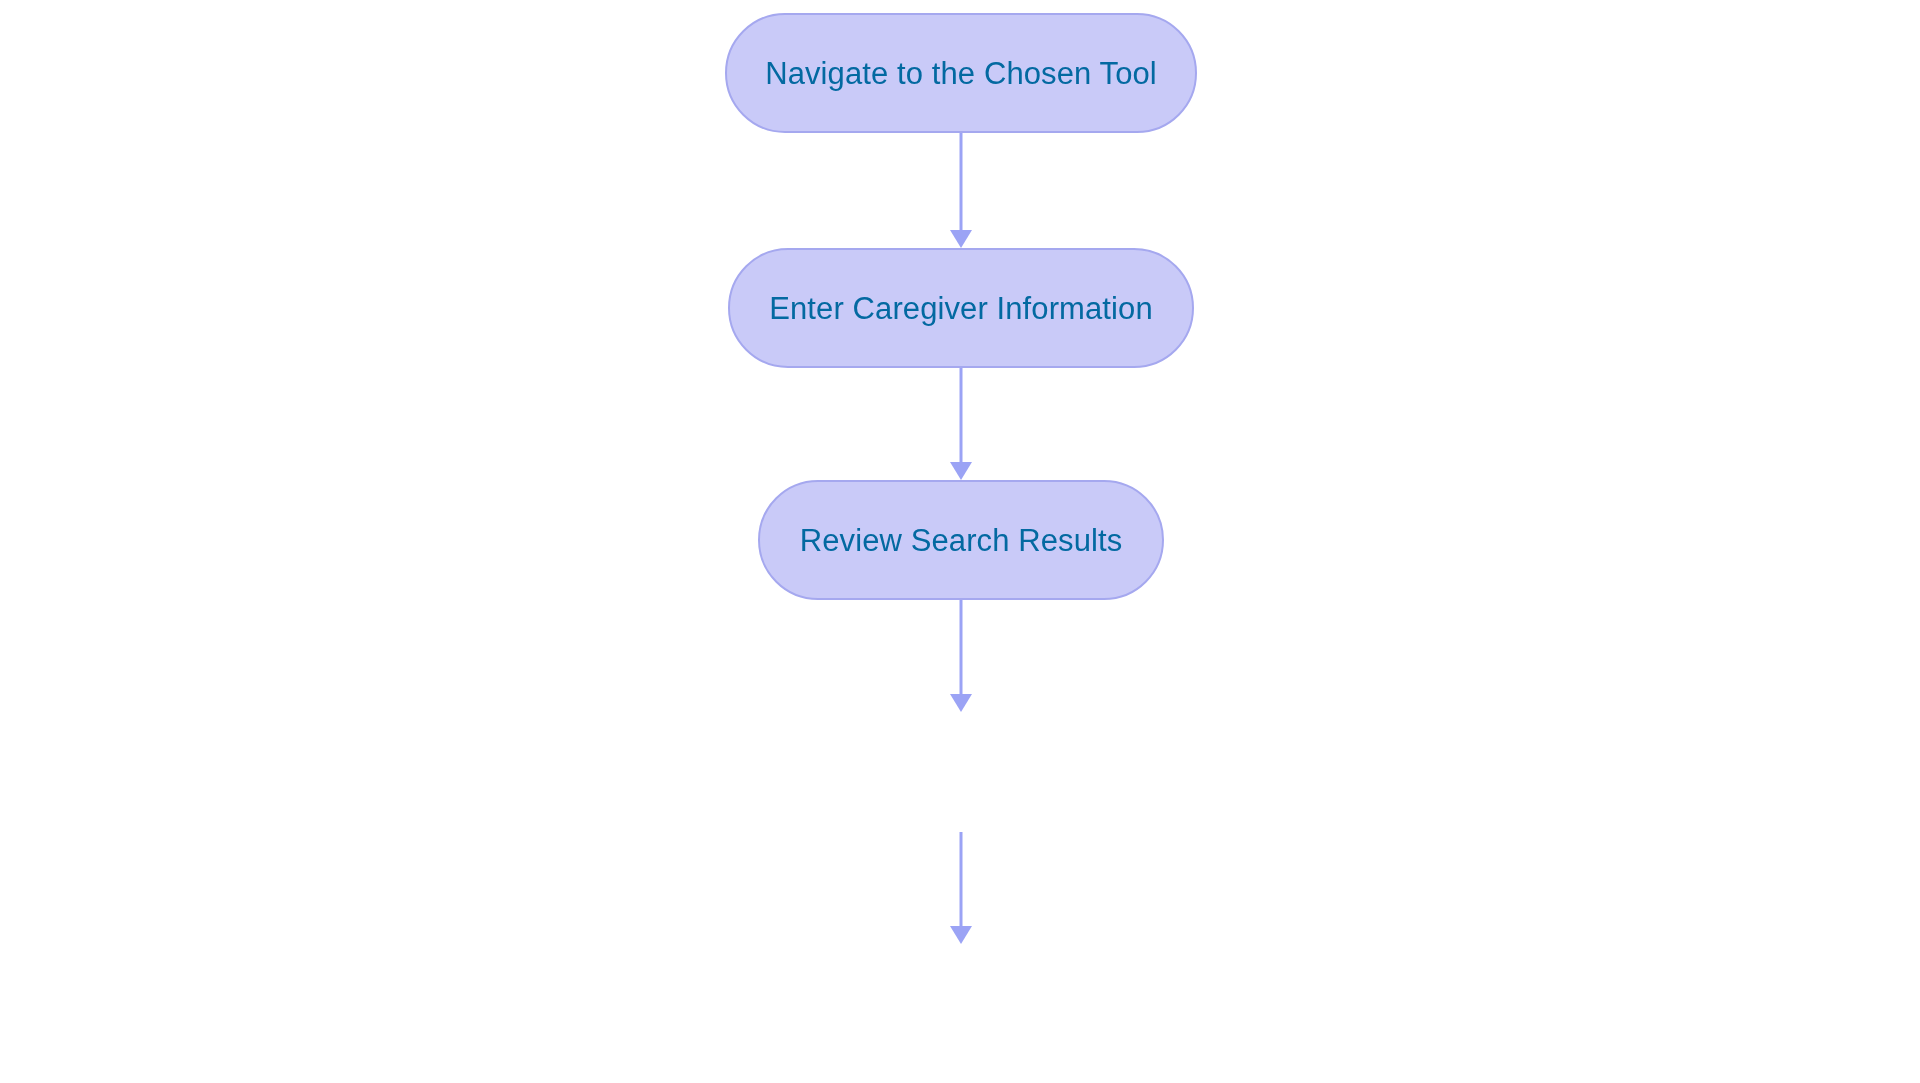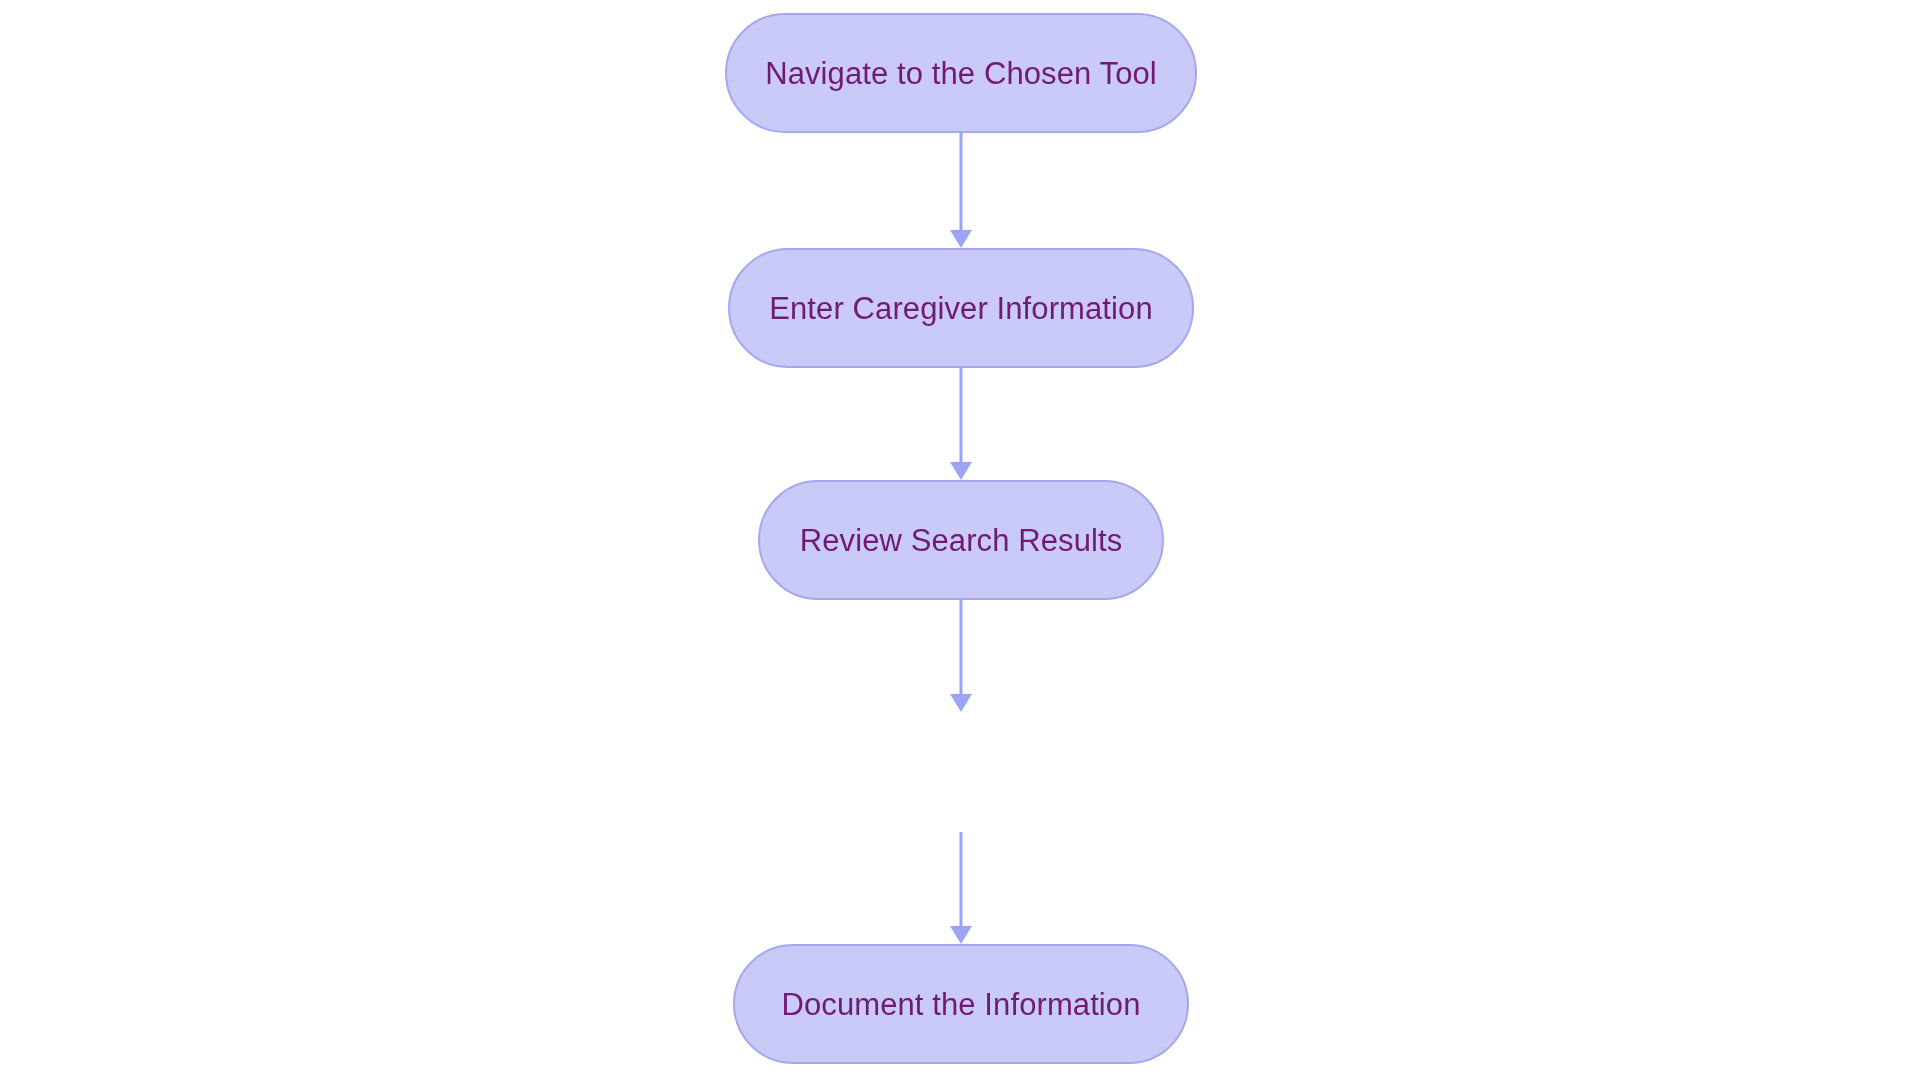--- a/index.html
+++ b/index.html
@@ -29,21 +29,21 @@
     align-items: center;
     justify-content: center;
     background: #c9caf8;
     border: 2px solid #a5a8ef;
     border-radius: 60px;
     height: 120px;
     transform: translateX(-50%);
   }
 
   .flow-node-label {
-    color: #701a75;
+    color: #0369a1;
     font-size: 31px;
     font-weight: 400;
     line-height: 1;
     letter-spacing: 0.1px;
     white-space: nowrap;
     font-family: "Liberation Sans", "DejaVu Sans", sans-serif;
   }
 
   .flow-connector {
     position: absolute;
@@ -92,17 +92,14 @@
 
   <div class="flow-node" style="left:961px; top:248px; width:466px;">
     <span class="flow-node-label">Enter Caregiver Information</span>
   </div>
 
   <div class="flow-node" style="left:961px; top:480px; width:406px;">
     <span class="flow-node-label">Review Search Results</span>
   </div>
 
 
-  <div class="flow-node" style="left:961px; top:944px; width:456px;">
-    <span class="flow-node-label">Document the Information</span>
-  </div>
 
 </div>
 
 </body></html>

